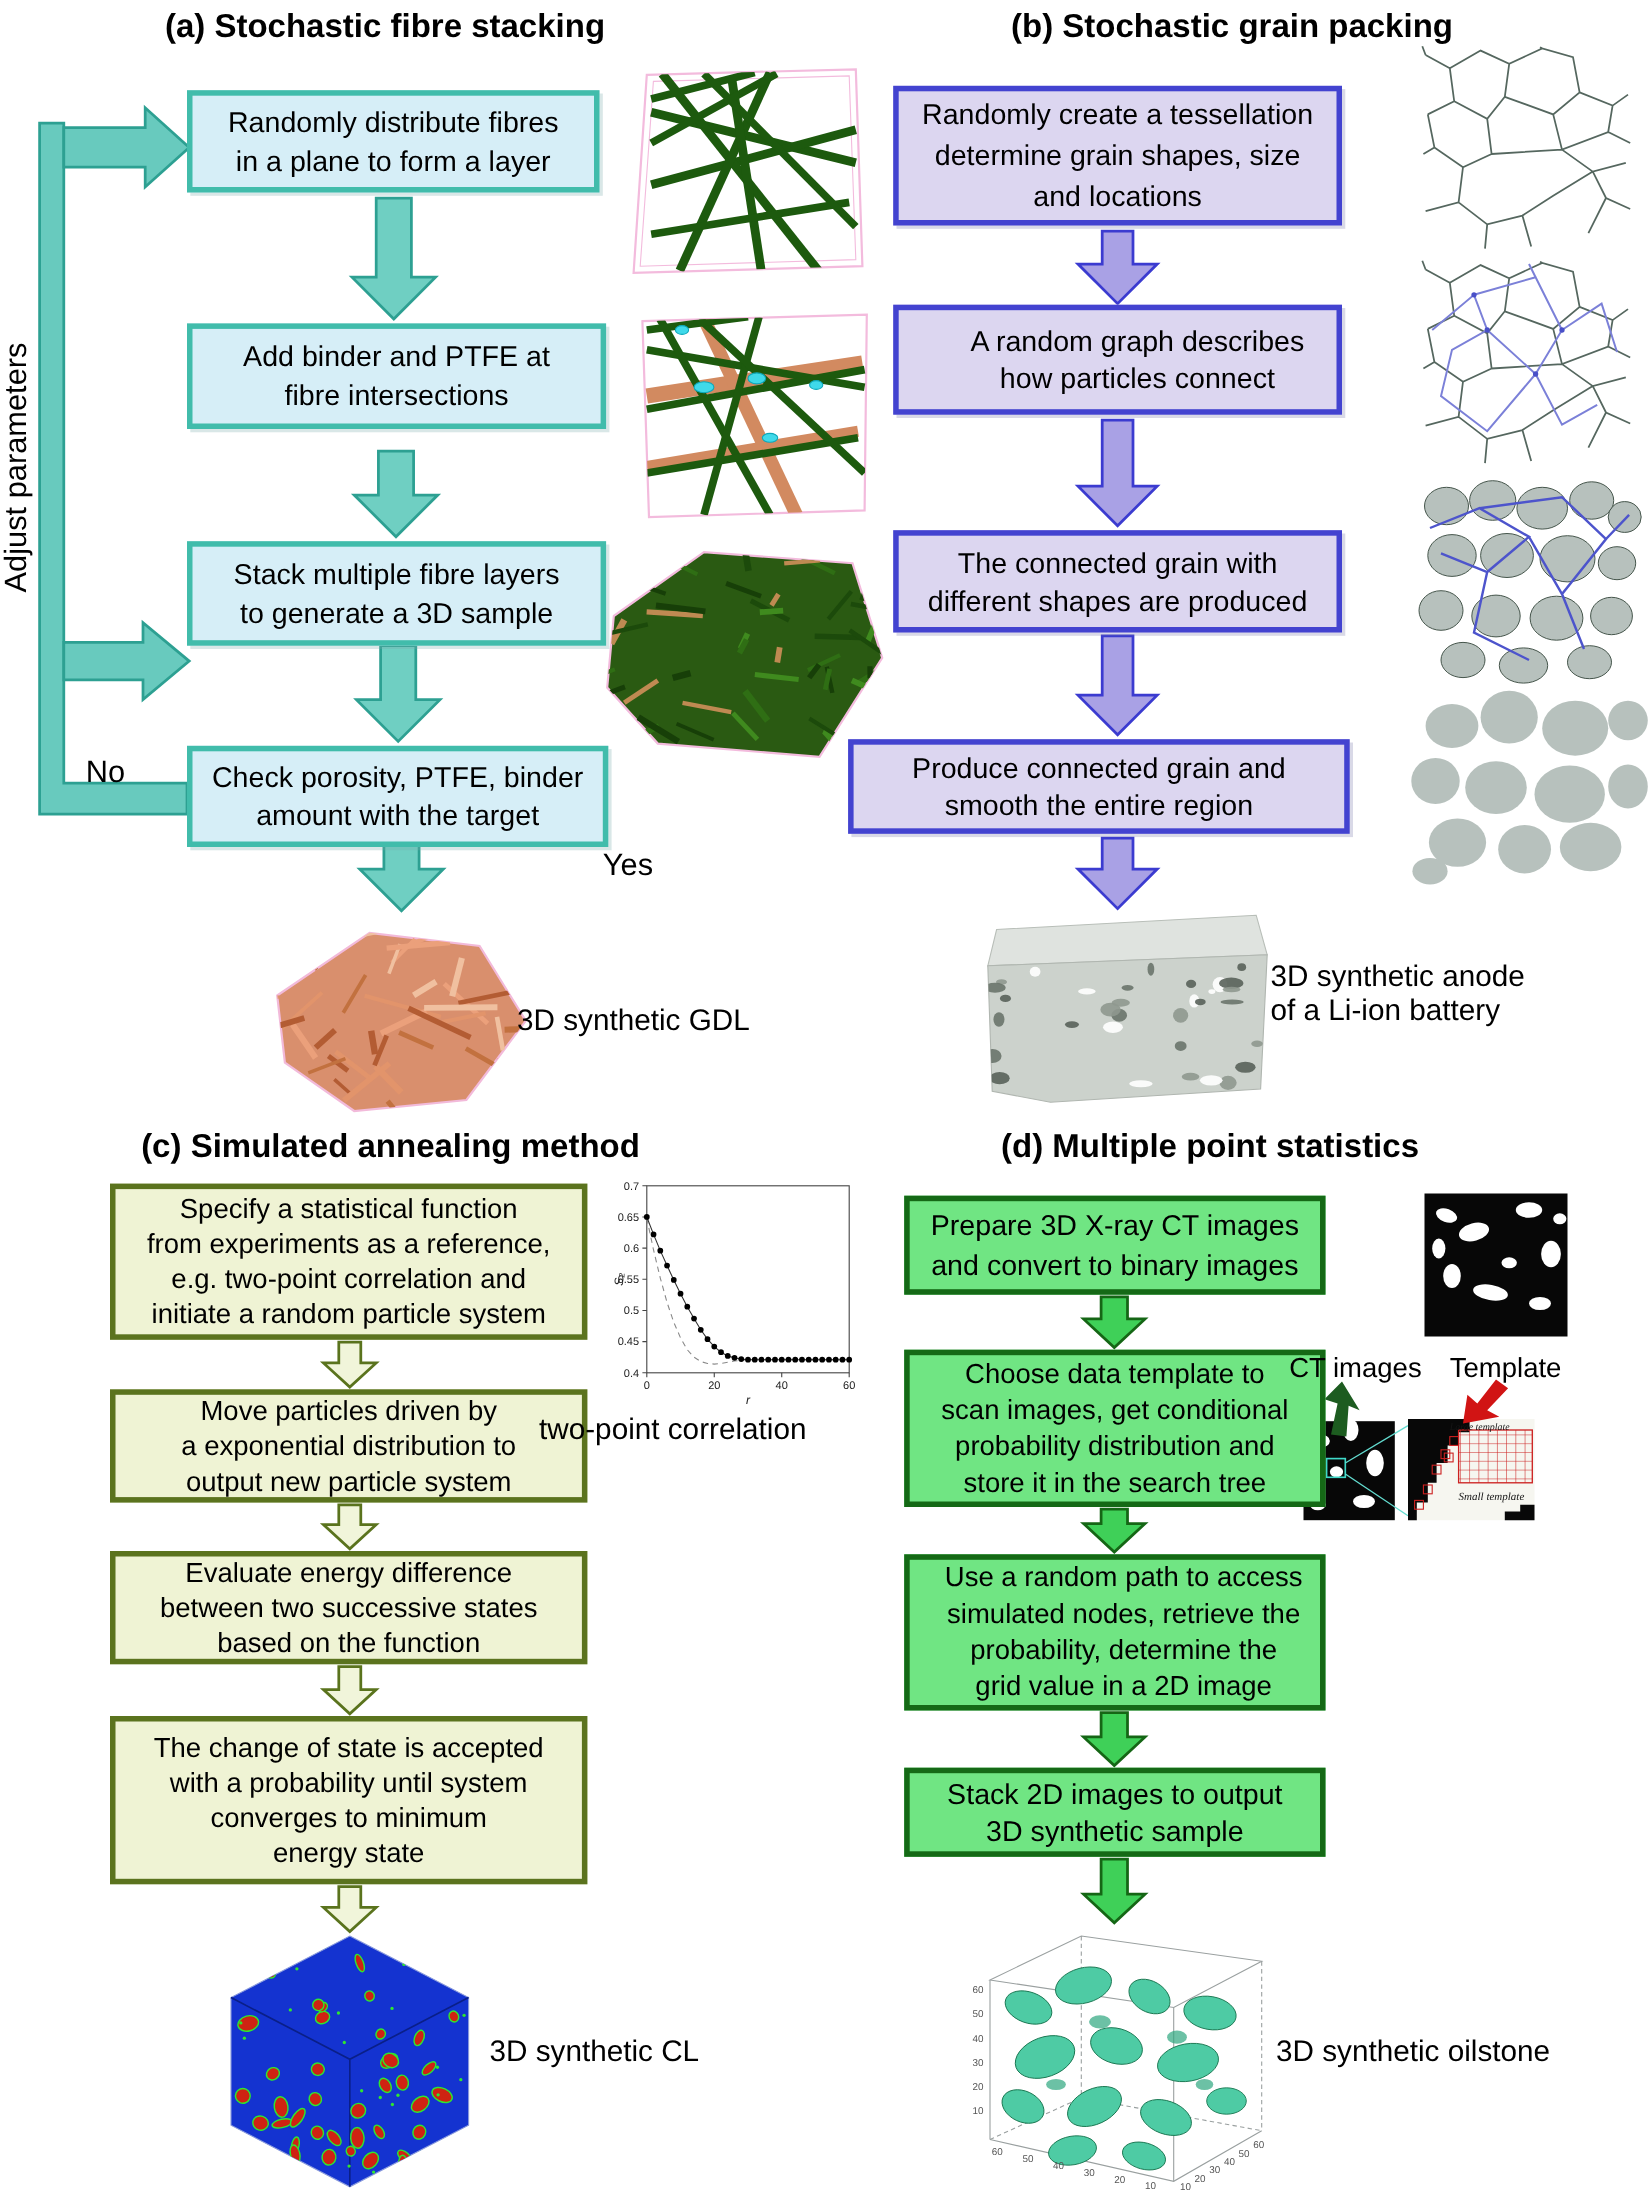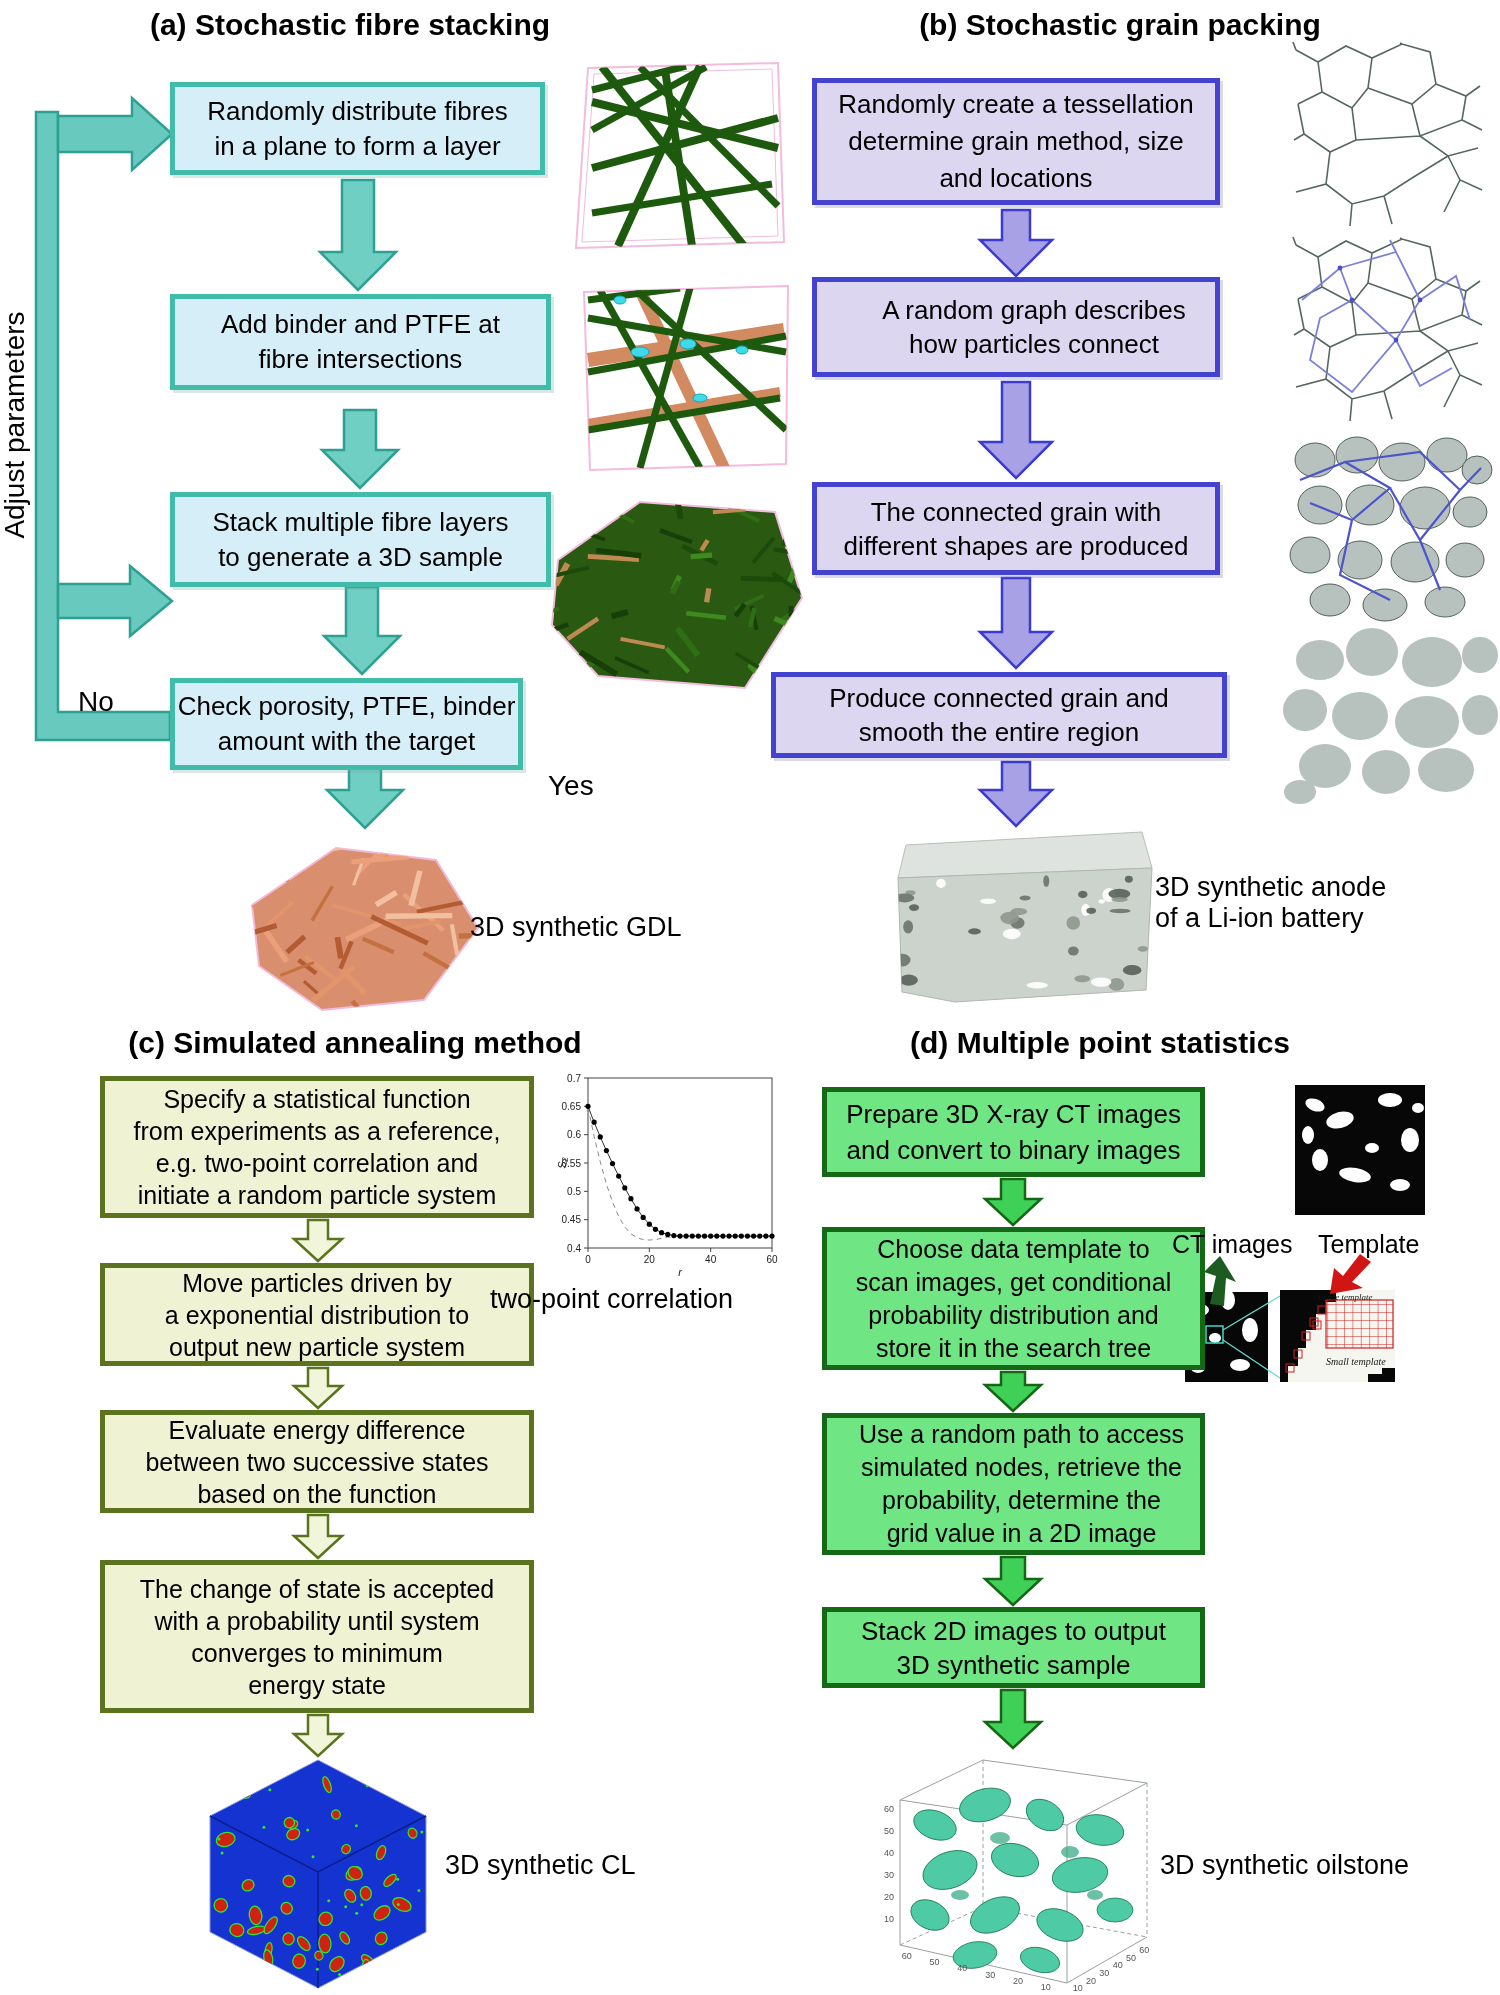--- a/index.html
+++ b/index.html
@@ -519,29 +519,29 @@
   <div class="abs title" style="left:810px;top:1026px;width:580px;">(d) Multiple point statistics</div>
 
   <div class="abs" style="left:-166px;top:410px;width:360px;height:30px;font-size:28px;text-align:center;transform:rotate(-90deg);">Adjust parameters</div>
 
   <div class="box box-a" style="left:170px;top:82px;width:375px;height:93px;">Randomly distribute fibres
 in a plane to form a layer</div>
   <div class="box box-a" style="left:170px;top:294px;width:381px;height:96px;">Add binder and PTFE at
 fibre intersections</div>
   <div class="box box-a" style="left:170px;top:492px;width:381px;height:95px;">Stack multiple fibre layers
 to generate a 3D sample</div>
-  <div class="box box-a" style="left:170px;top:678px;width:353px;height:92px;">Check porosity, PTFE, binder
+  <div class="box box-a" style="left:170px;top:678px;width:383px;height:92px;">Check porosity, PTFE, binder
 amount with the target</div>
 
   <div class="lbl" style="left:78px;top:686px;width:60px;font-size:28px;">No</div>
   <div class="lbl" style="left:548px;top:770px;width:90px;font-size:28px;">Yes</div>
   <div class="lbl" style="left:470px;top:912px;width:260px;">3D synthetic GDL</div>
 
   <div class="box box-b" style="left:812px;top:78px;width:408px;height:127px;line-height:37px;">Randomly create a tessellation
-determine grain method, size
+determine grain shapes, size
 and locations</div>
   <div class="box box-b" style="left:812px;top:277px;width:408px;height:100px;padding-left:36px;">A random graph describes
 how particles connect</div>
   <div class="box box-b" style="left:812px;top:482px;width:408px;height:93px;">The connected grain with
 different shapes are produced</div>
   <div class="box box-b" style="left:771px;top:672px;width:456px;height:86px;">Produce connected grain and
 smooth the entire region</div>
 
   <div class="lbl" style="left:1155px;top:872px;width:270px;">3D synthetic anode
 of a Li-ion battery</div>

